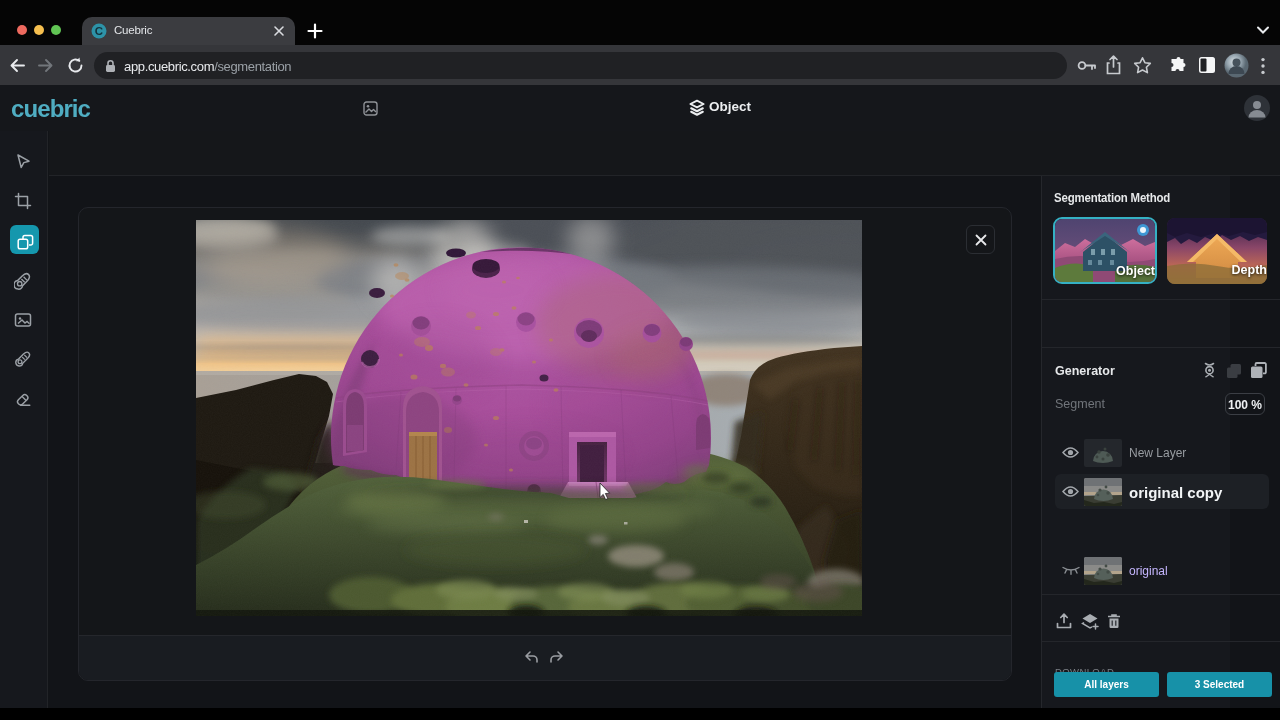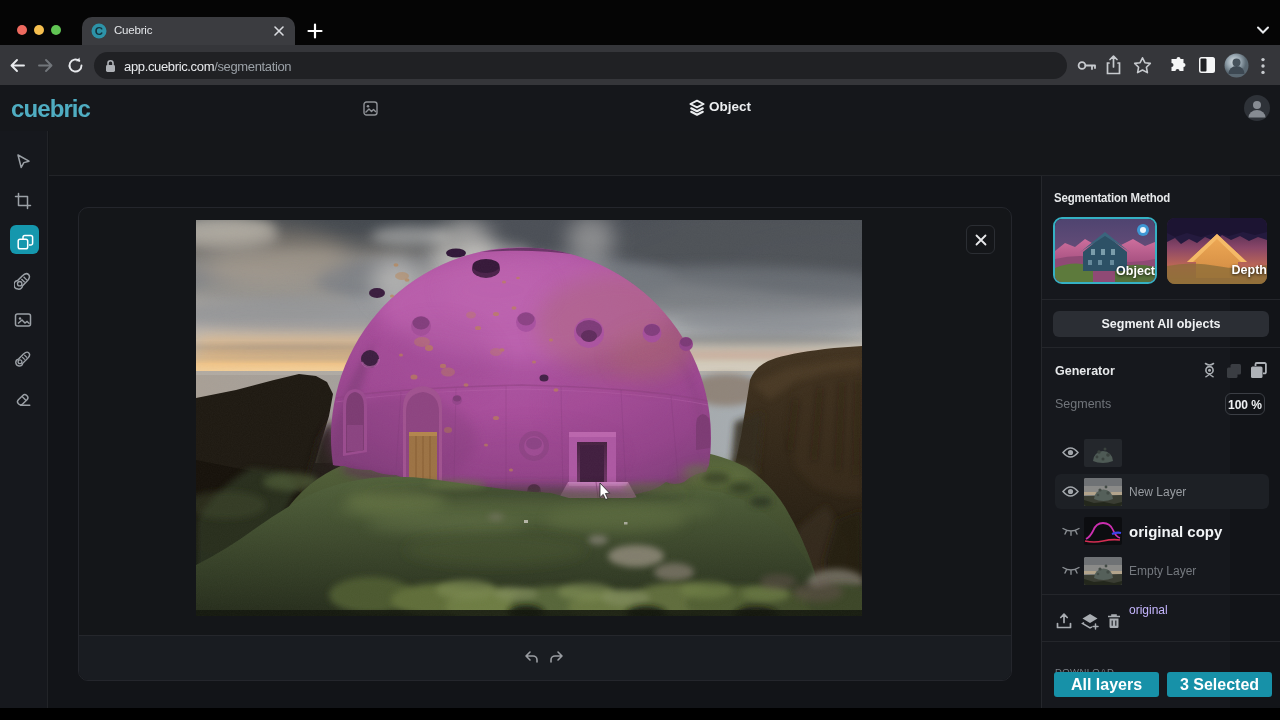--- a/index.html
+++ b/index.html
@@ -48,25 +48,25 @@
              text-shadow:0 1px 3px rgba(0,0,0,.8); }
   .divider { left:0; width:239px; height:1px; background:#24262b; }
   #segallbtn { left:11px; top:135px; width:216px; height:26px; background:#2b2e34; border-radius:6px;
                text-align:center; line-height:26px; font-size:12.5px; font-weight:bold; color:#eff1f3; }
   #segments { left:13px; top:188px; font-size:12.5px; font-weight:bold; color:#e6e8ea; }
   #opacity { left:13px; top:221px; font-size:12.5px; color:#71757b; }
   #opbox { left:183px; top:217px; width:40px; white-space:nowrap; height:22px; border:1px solid #3b3e44; border-radius:6px;
            text-align:center; line-height:22px; font-size:12px; font-weight:bold; color:#eef0f2; }
   .lrow { left:0; width:239px; height:39px; }
   .lrow .thumb2 { left:42px; top:6px; width:38px; height:28px; border-radius:2px; overflow:hidden; }
-  .lname { left:87px; font-size:12px; color:#989ca1;margin-top:39px; }
+  .lname { left:87px; font-size:12px; color:#989ca1; }
   #selrow { left:13px; top:298px; width:214px; height:35px; background:#1d2025; border-radius:6px; }
   #dllabel { left:13px; top:490px; font-size:9.5px; color:#7b7f85; letter-spacing:0.4px;text-align:right; }
   .dlbtn { top:496px; width:105px; height:25px; background:#1791a8; border-radius:3px;
-           text-align:center; line-height:25px; font-size:16px; font-weight:bold; color:#fff; }
+           text-align:center; line-height:25px; font-size:10px; font-weight:bold; color:#fff; }
 </style>
 </head>
 <body>
 <div id="stage">
 
   <div id="tabbar" class="abs"></div>
   <div class="abs tl" style="left:17px;background:#ee6a5f;"></div>
   <div class="abs tl" style="left:34px;background:#f5bf4f;"></div>
   <div class="abs tl" style="left:51px;background:#61c554;"></div>
   <div id="tab" class="abs"></div>
@@ -541,38 +541,37 @@
           <rect width="100" height="66" fill="url(#dsky)"></rect>
           <path d="M0 10 L0 24 L8 20 L14 26 L22 21 L30 25 L38 19 L47 23 L55 17 L64 22 L73 18 L82 23 L91 19 L100 22 L100 10 Z" fill="#241a3e"></path>
           <path d="M0 0 H100 V14 L88 17 L76 14 L62 18 L48 15 L34 19 L20 15 L8 19 L0 15 Z" fill="#1c1432"></path>
           <path d="M50 16 L20 44 L29 44 L29 60 L71 60 L71 44 L80 44 Z" fill="url(#dhouse)"></path>
           <path d="M50 16 L20 44 L26 44 L50 21 L74 44 L80 44 Z" fill="#f6bc6a" opacity="0.9"></path>
           <path d="M0 48 Q25 43 50 48 Q75 53 100 47 L100 66 L0 66 Z" fill="#8a6c38" opacity=".75"></path>
         </svg>
         <div class="thlabel abs" style="top:45px">Depth</div>
       </div>
       <div class="divider abs" style="top:123px"></div>
-      <div id="segallbtn" class="abs">Segment All objects</div>
       <div class="divider abs" style="top:171px"></div>
       <div id="segments" class="abs">Generator</div>
       <svg class="abs" style="left:161px;top:186px" width="13" height="17" viewBox="0 0 13 17">
         <path d="M2.5 1.5 Q6.5 4.5 10.5 1.5" fill="none" stroke="#a9adb2" stroke-width="1.6" stroke-linecap="round"></path>
         <circle cx="6.5" cy="8.2" r="3.6" fill="none" stroke="#a9adb2" stroke-width="1.6"></circle>
         <circle cx="6.5" cy="8.2" r="1.5" fill="#a9adb2"></circle>
         <path d="M6.5 12.2 Q4.5 14 2.8 14.8 M6.5 12.2 Q8.5 14 10.2 14.8" fill="none" stroke="#a9adb2" stroke-width="1.4" stroke-linecap="round"></path>
       </svg>
       <svg class="abs" style="left:184px;top:187px" width="16" height="16" viewBox="0 0 16 16">
         <rect x="4.5" y="1" width="10.5" height="10.5" rx="1.5" fill="#3a3d42"></rect>
         <rect x="1" y="4.5" width="10.5" height="10.5" rx="1.5" fill="#3a3d42"></rect>
       </svg>
       <svg class="abs" style="left:208px;top:186px" width="17" height="17" viewBox="0 0 17 17">
         <path d="M5.5 4 V2.2 a1.2 1.2 0 0 1 1.2 -1.2 h8 a1.2 1.2 0 0 1 1.2 1.2 v8 a1.2 1.2 0 0 1 -1.2 1.2 H13" fill="none" stroke="#aeb2b7" stroke-width="1.8"></path>
         <rect x="1" y="4.5" width="11.5" height="11.5" rx="1.5" fill="#aeb2b7"></rect>
       </svg>
-      <div id="opacity" class="abs">Segments</div>
+      <div id="opacity" class="abs">Segment</div>
       <div id="opbox" class="abs">100 %</div>
       <div id="selrow" class="abs"></div>
 
       <div class="lrow abs" style="top:257px">
         <svg class="abs" style="left:20px;top:13px" width="17" height="13" viewBox="0 0 17 13">
           <path d="M1 6.5 Q8.5 -2.5 16 6.5 Q8.5 15.5 1 6.5 Z" fill="none" stroke="#a2a6ab" stroke-width="1.5"></path>
           <circle cx="8.5" cy="6.5" r="2.6" fill="#a2a6ab"></circle>
         </svg>
         <div class="abs thumb2" style="background:#24272c">
           <svg width="38" height="28" viewBox="0 0 38 28">
@@ -602,33 +601,20 @@
             <circle cx="16" cy="12" r="1.6" fill="#434b46"></circle>
               <circle cx="22" cy="9" r="1.4" fill="#434b46"></circle>
             <circle cx="24" cy="15" r="1.7" fill="#434b46"></circle>
               <circle cx="14" cy="17" r="1.3" fill="#434b46"></circle>
             <path d="M0 22 L10 25 L20 24 L30 26 L38 24 L38 28 L0 28 Z" fill="#23271c"></path>
           </svg>
         </div>
         <div class="lname abs" style="top:13px;color:#f2f4f6;font-weight:bold;font-size:15px">original copy</div>
       </div>
 
-      <div class="lrow abs" style="top:335px">
-        <svg class="abs" style="left:20px;top:16px" width="18" height="9" viewBox="0 0 18 9">
-          <path d="M1 1.5 Q9 6.5 17 1.5 M4.5 3.8 L3 7 M9 4.8 L9 8.2 M13.5 3.8 L15 7" fill="none" stroke="#8b8f94" stroke-width="1.4" stroke-linecap="round"></path>
-        </svg>
-        <div class="abs thumb2" style="background:#0c0d10">
-          <svg width="38" height="28" viewBox="0 0 38 28">
-            <path d="M2 22 Q6 20 9 14 Q12 6 19 6 Q26 6 29 13 Q32 20 36 21" fill="none" stroke="#cc2fb0" stroke-width="1.8"></path>
-            <path d="M28 17 Q33 15 37 16" fill="none" stroke="#3b45e8" stroke-width="2.2"></path>
-            <path d="M1 24 Q10 26 19 24 Q28 22 36 23" fill="none" stroke="#d42e53" stroke-width="1.6"></path>
-          </svg>
-        </div>
-        <div class="lname abs" style="top:14px;color:#75797f">Empty Layer</div>
-      </div>
 
       <div class="lrow abs" style="top:374px">
         <svg class="abs" style="left:20px;top:16px" width="18" height="9" viewBox="0 0 18 9">
           <path d="M1 1.5 Q9 6.5 17 1.5 M4.5 3.8 L3 7 M9 4.8 L9 8.2 M13.5 3.8 L15 7" fill="none" stroke="#8b8f94" stroke-width="1.4" stroke-linecap="round"></path>
         </svg>
         <div class="abs thumb2" style="top:7px">
           <svg width="38" height="28" viewBox="0 0 38 28">
             <rect width="38" height="28" fill="#8a8a88"></rect>
             <rect y="0" width="38" height="8" fill="#6f7275"></rect>
             <rect y="14" width="38" height="3" fill="#b3a48c"></rect>

